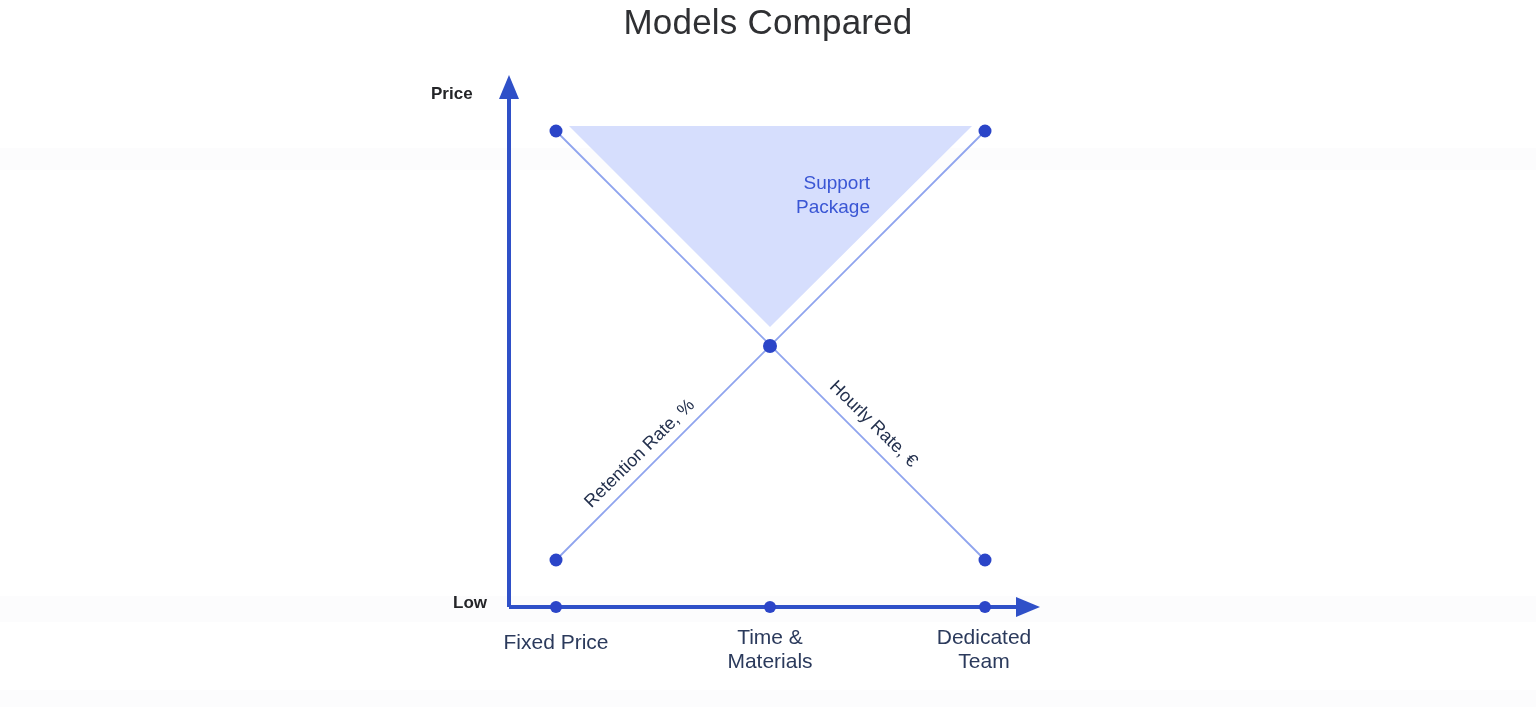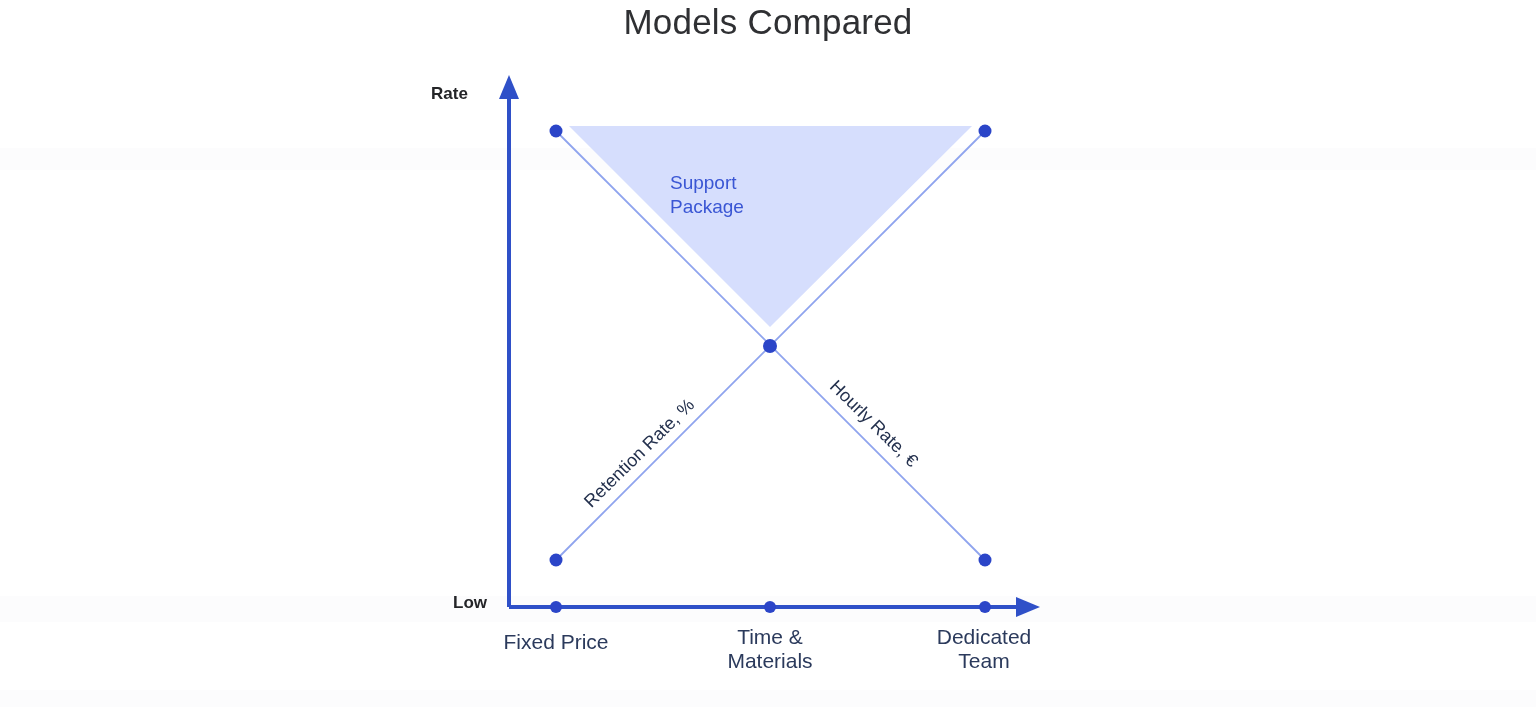--- a/index.html
+++ b/index.html
@@ -74,21 +74,21 @@
   }
   #cat-0 { left: 446px; top: 630px; width: 220px; }
   #cat-1 { left: 660px; top: 625px; width: 220px; }
   #cat-2 { left: 874px; top: 625px; width: 220px; }
 
   #support-label {
     position: absolute;
     left: 670px;
     top: 171px;
     width: 200px;
-    text-align: left;
+    text-align: right;
     font-size: 19px;
     line-height: 24px;
     color: #3a56d4;
     white-space: pre-line;
   }
 
   .diag-label {
     position: absolute;
     font-size: 18px;
     color: #23304d;
@@ -135,21 +135,21 @@
     <circle cx="770" cy="607" r="6" fill="#2b45c8"></circle>
     <circle cx="985" cy="607" r="6" fill="#2b45c8"></circle>
 
     <circle cx="556" cy="131" r="6.5" fill="#2b45c8"></circle>
     <circle cx="985" cy="131" r="6.5" fill="#2b45c8"></circle>
     <circle cx="556" cy="560" r="6.5" fill="#2b45c8"></circle>
     <circle cx="985" cy="560" r="6.5" fill="#2b45c8"></circle>
     <circle cx="770" cy="346" r="7" fill="#2b45c8"></circle>
   </svg>
 
-  <div class="axis-label" id="label-high">Rate</div>
+  <div class="axis-label" id="label-high">Price</div>
   <div class="axis-label" id="label-low">Low</div>
 
   <div class="cat-label" id="cat-0">Fixed Price</div>
   <div class="cat-label" id="cat-2">Dedicated
 Team</div>
   <div class="cat-label" id="cat-1">Time &amp;
 Materials</div>
 
   <div id="support-label">Support
 Package</div>

